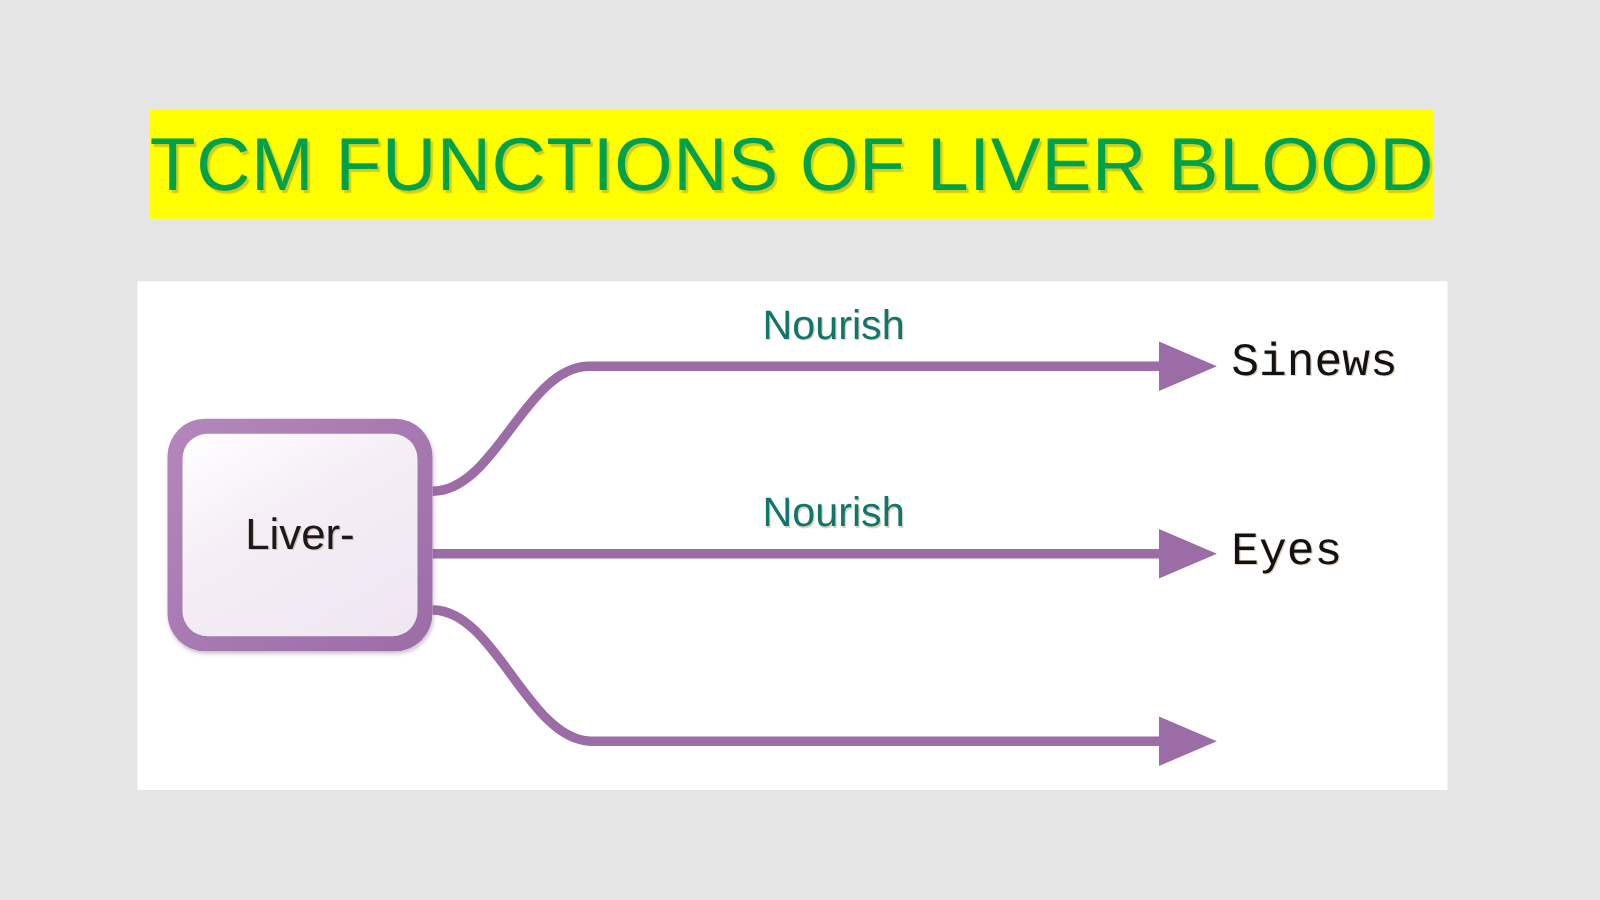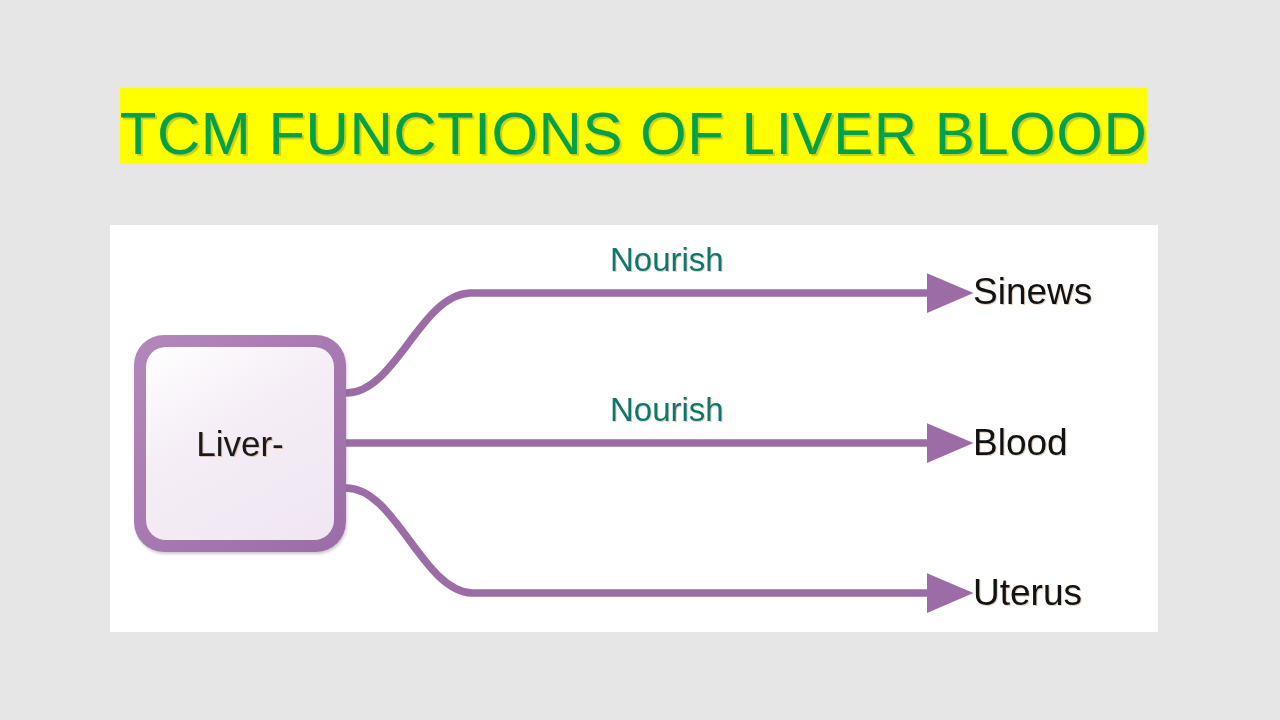--- a/index.html
+++ b/index.html
@@ -14,24 +14,24 @@
     overflow: hidden;
     position: relative;
   }
 
   
   #title-banner {
     position: absolute;
     left: 120px;
     top: 88px;
     width: 1027px;
-    height: 76px;
+    height: 87px;
     background: #ffff00;
     display: flex;
-    align-items: flex-end;
+    align-items: center;
     justify-content: center;
     box-sizing: border-box;
   }
   #title-text {
     font-family: "Liberation Sans", sans-serif;
     font-size: 60px;
     line-height: 1;
     font-weight: 400;
     color: #00a14b;
     letter-spacing: 0.5px;
@@ -56,21 +56,21 @@
     height: 407px;
     display: block;
   }
 
   
   #source-node {
     position: absolute;
     left: 24px;
     top: 110px;
     width: 212px;
-    height: 217px;
+    height: 186px;
     border-radius: 30px;
     background: linear-gradient(135deg, #b487bc 0%, #9b6ca6 100%);
     box-sizing: border-box;
     padding: 12px;
     box-shadow: 1px 2px 3px rgba(120, 100, 130, 0.35);
   }
   #source-node-inner {
     width: 100%;
     height: 100%;
     border-radius: 20px;
@@ -103,23 +103,24 @@
   #edge-label-0 { left: 500px; top: 18px; }
   #edge-label-1 { left: 500px; top: 168px; }
   #edge-label-2 { left: 490px; top: 318px; }
 
   
   .target-label {
     position: absolute;
     font-size: 37px;
     line-height: 1;
     color: #121212;
-    font-family: Liberation Sans, sans-serif;
+    font-family: Liberation Mono, monospace;
     white-space: nowrap;
     text-shadow: 1px 1px 0 rgba(190, 150, 110, 0.45);
+    margin-left: 12px;
   }
   #target-label-0 { left: 863px; top: 48px; }
   #target-label-1 { left: 863px; top: 199px; }
   #target-label-2 { left: 863px; top: 349px; }
 </style>
 </head>
 <body>
 
 <div id="title-banner">
   <div id="title-text">TCM FUNCTIONS OF LIVER BLOOD</div>
@@ -144,16 +145,15 @@
   <div id="source-node">
     <div id="source-node-inner">
       <div class="node-line">Liver-</div>
     </div>
   </div>
 
   <div class="edge-label" id="edge-label-0">Nourish</div>
   <div class="edge-label" id="edge-label-1">Nourish</div>
 
   <div class="target-label" id="target-label-0">Sinews</div>
-  <div class="target-label" id="target-label-1">Blood</div>
-  <div class="target-label" id="target-label-2">Uterus</div>
+  <div class="target-label" id="target-label-1">Eyes</div>
 
 </div>
 
 </body></html>

